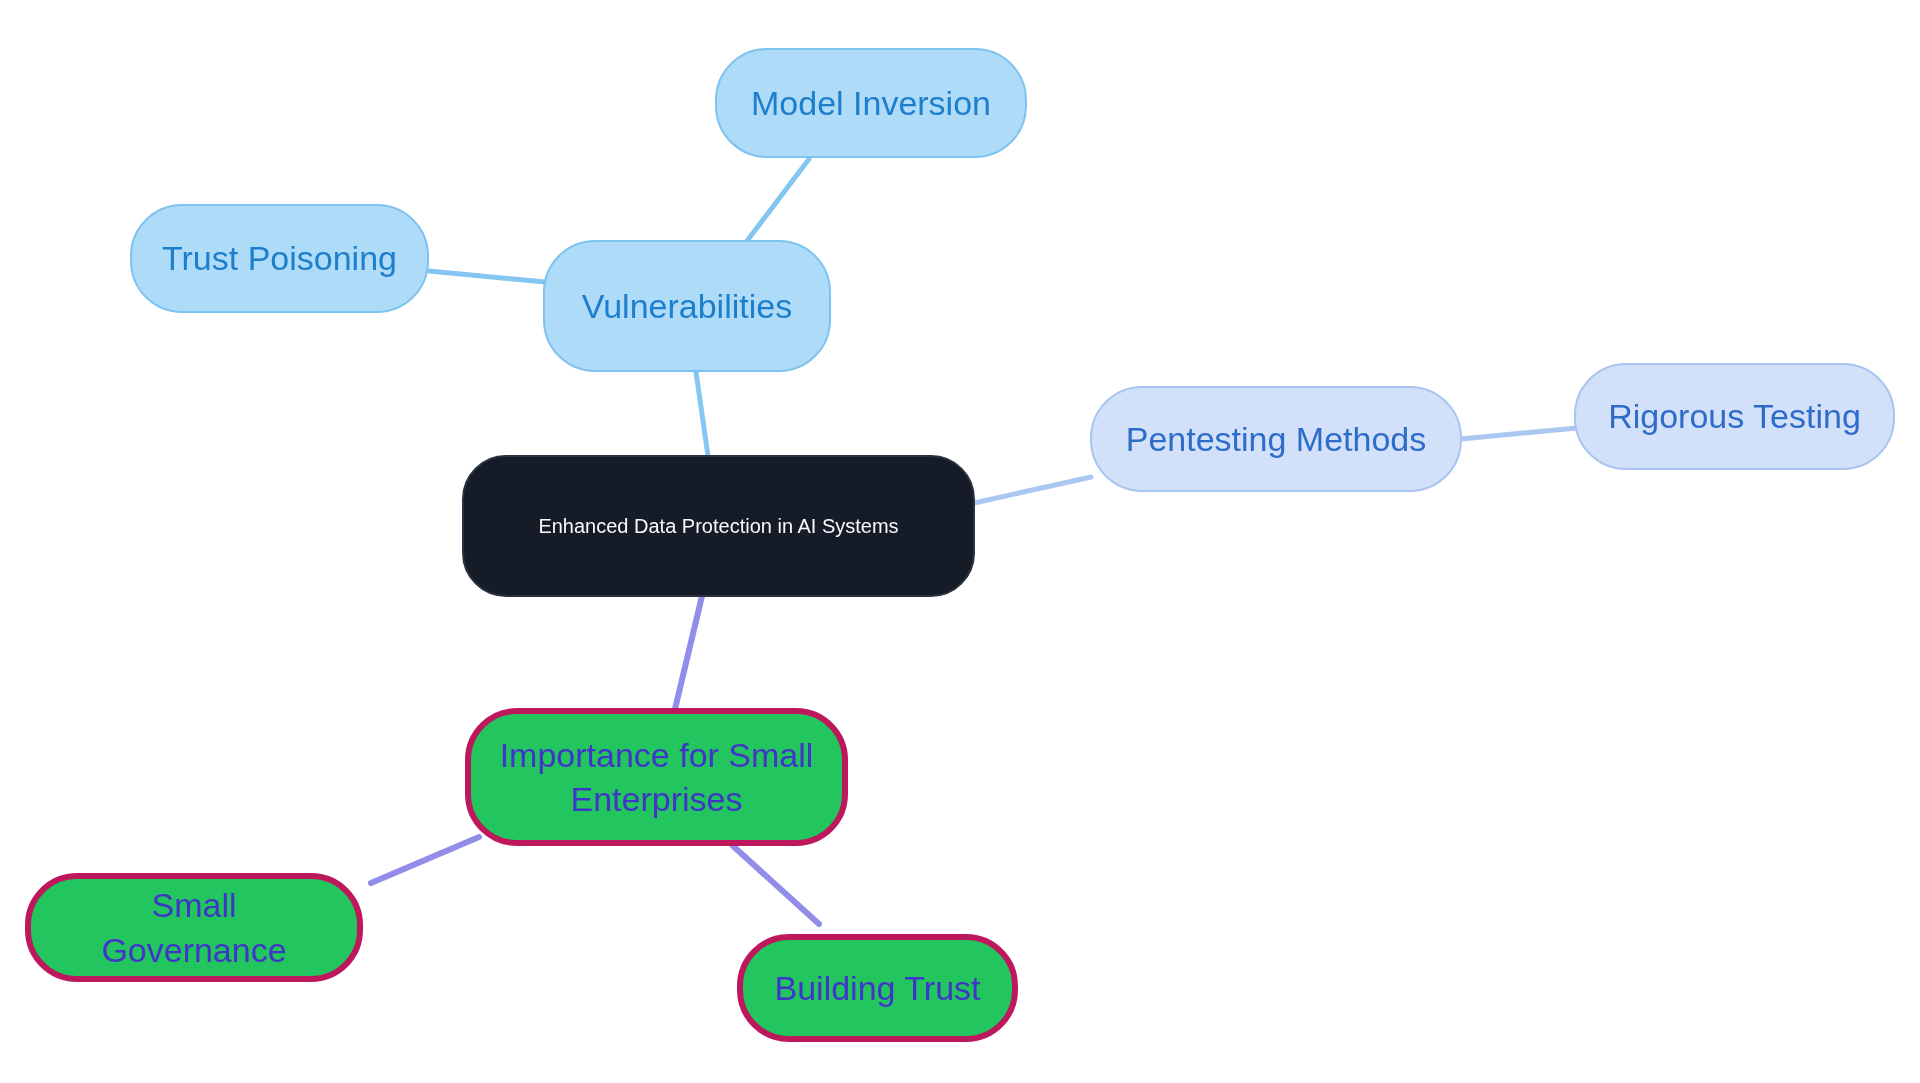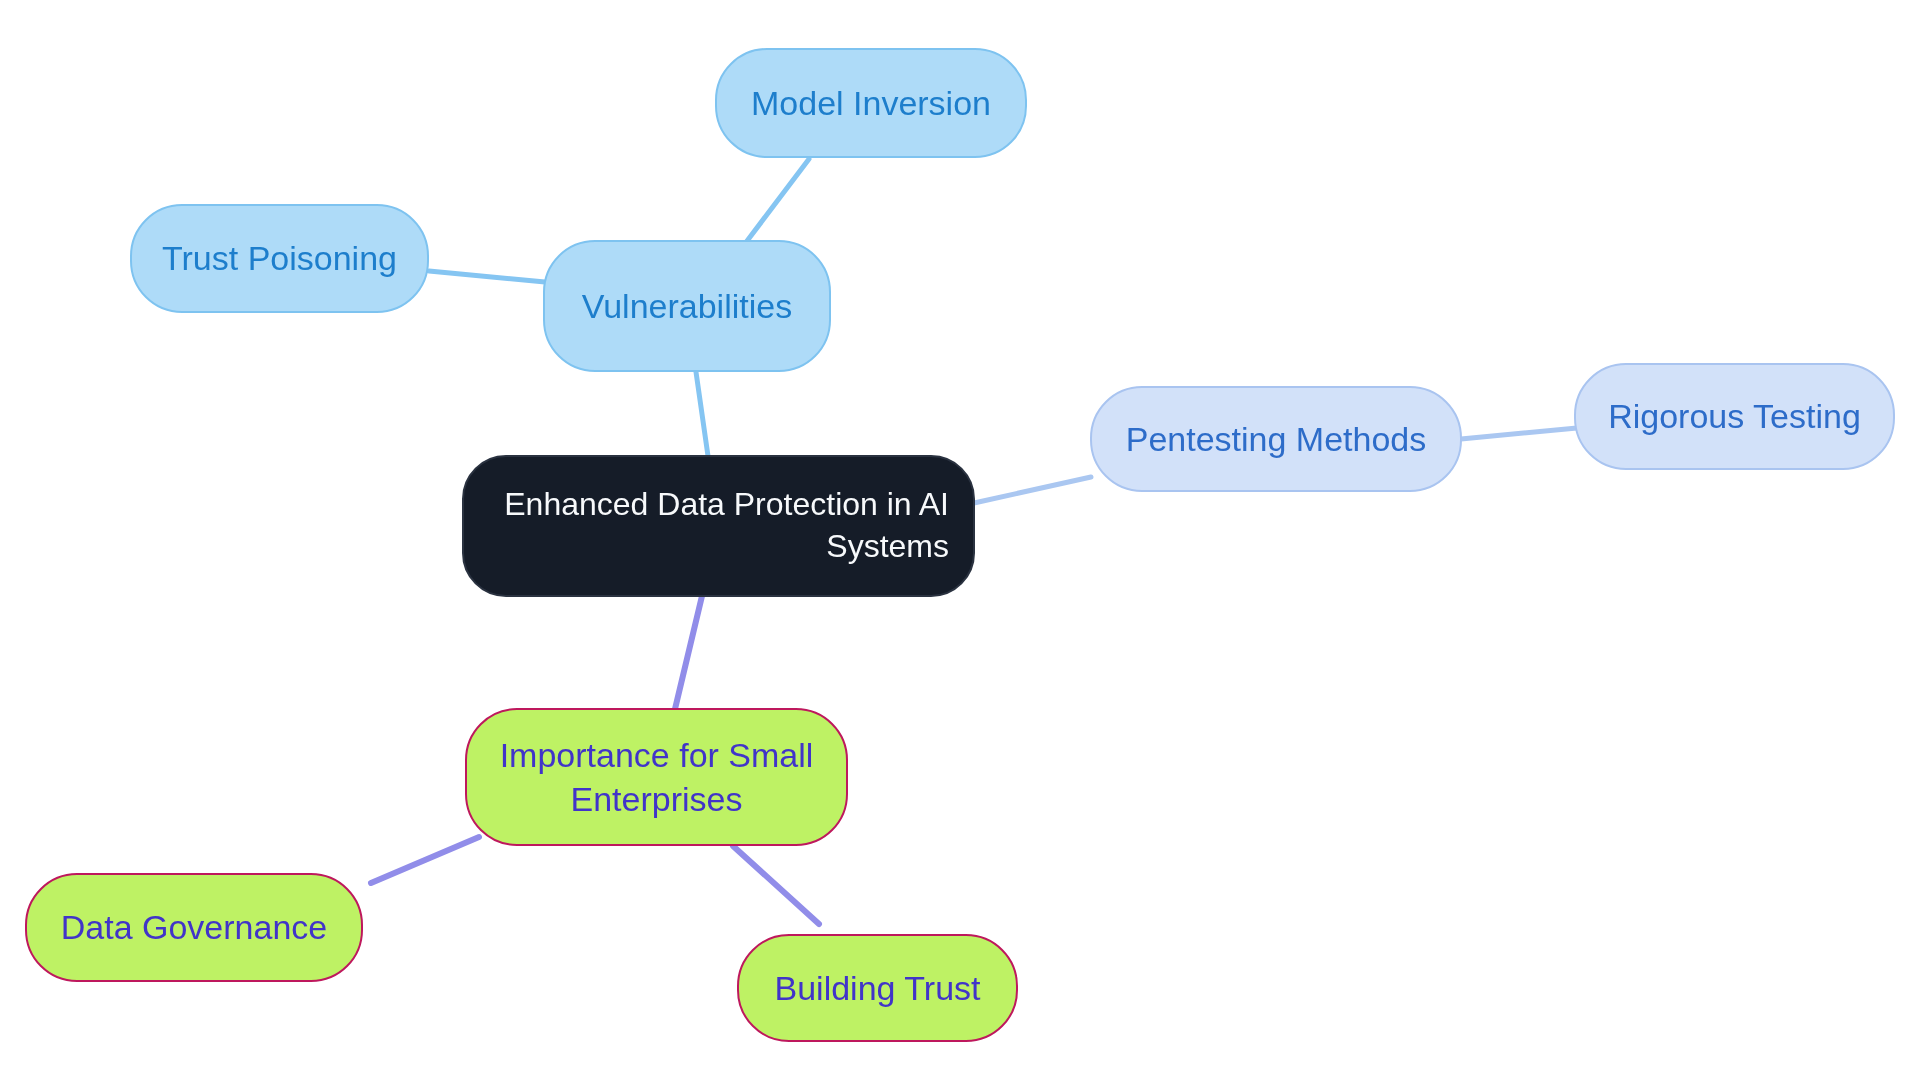--- a/index.html
+++ b/index.html
@@ -31,37 +31,36 @@
     box-sizing: border-box;
     font-size: 34px;
     line-height: 1.3;
     padding: 8px 24px;
     border-radius: 52px;
   }
   .node.root {
     background: #151c28;
     border: 2px solid #2a3240;
     color: #f7f9fb;
-    font-size: 32px;
+    font-size: 20px;
     border-radius: 44px;
-    text-align: right;
   }
   .node.blue {
     background: #aedbf8;
     border: 2px solid #7ec3f0;
     color: #1d7ecc;
   }
   .node.paleblue {
     background: #d2e1f9;
     border: 2px solid #a9c4f0;
     color: #2d6cc9;
   }
   .node.purple {
-    background: #bef264;
-    border: 2px solid #be185d;
+    background: #22c55e;
+    border: 6px solid #be185d;
     color: #4134c9;
   }
   
   #node-central        { left: 462px;  top: 455px; width: 513px; height: 142px; }
   #node-vulnerabilities{ left: 543px;  top: 240px; width: 288px; height: 132px; }
   #node-model-inversion{ left: 715px;  top: 48px;  width: 312px; height: 110px; }
   #node-data-poisoning { left: 130px;  top: 204px; width: 299px; height: 109px; }
   #node-pentesting     { left: 1090px; top: 386px; width: 372px; height: 106px; }
   #node-rigorous       { left: 1574px; top: 363px; width: 321px; height: 107px; }
   #node-importance     { left: 465px;  top: 708px; width: 383px; height: 138px; }
@@ -106,20 +105,20 @@
 
   <div class="node paleblue" id="node-rigorous">
     <span>Rigorous Testing</span>
   </div>
 
   <div class="node purple" id="node-importance">
     <span>Importance for Small Enterprises</span>
   </div>
 
   <div class="node purple" id="node-data-governance">
-    <span>Data Governance</span>
+    <span>Small Governance</span>
   </div>
 
   <div class="node purple" id="node-building-trust">
     <span>Building Trust</span>
   </div>
 
 </div>
 
 </body></html>

